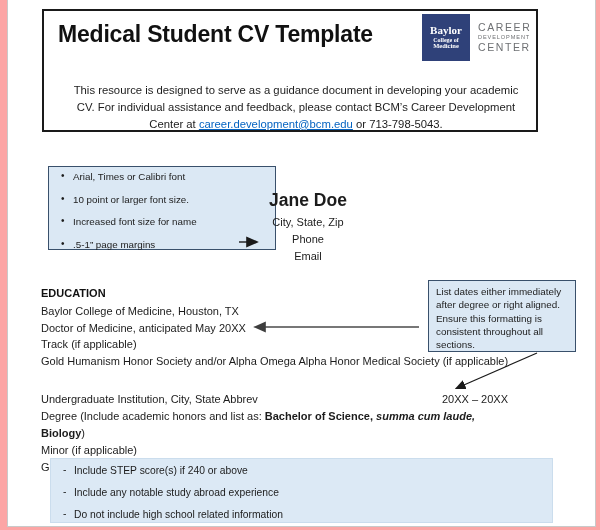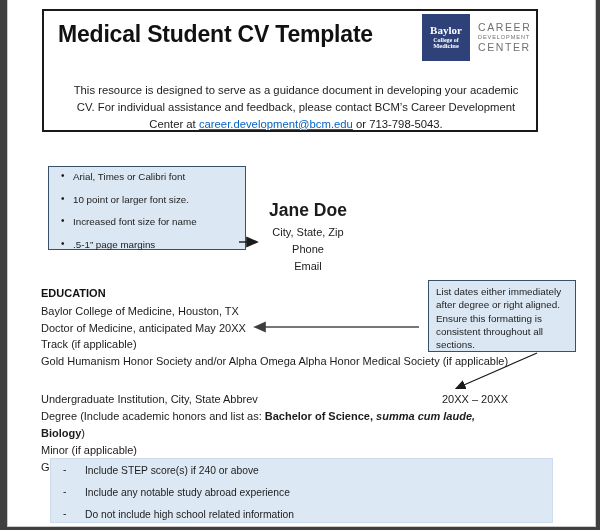--- a/index.html
+++ b/index.html
@@ -1,17 +1,17 @@
 <!DOCTYPE html>
 <html><head>
 <meta charset="utf-8">
 <style>
   * { margin:0; padding:0; box-sizing:border-box; }
   html,body { background:#ffffff; font-family:"Liberation Sans", sans-serif; }
-  .stage { position:relative; width:600px; height:530px; background:#404040; overflow:hidden; }
+  .stage { position:relative; width:600px; height:530px; background:#fca5a5; overflow:hidden; }
 
   .doc-page {
     position:absolute; left:7px; top:0; width:589px; height:527px;
     background:#ffffff;
     border-left:1px solid #c9c9c9; border-right:1px solid #c9c9c9; border-bottom:1px solid #c9c9c9;
   }
 
   
   .header-box {
     position:absolute; left:34px; top:9px; width:496px; height:123px;
@@ -36,48 +36,48 @@
   .career-block .c2 { font-size:5.6px; letter-spacing:0.9px; margin:2px 0; }
   .career-block .c3 { font-size:10.5px; letter-spacing:1.6px; }
 
   .intro { position:absolute; left:13px; top:71px; width:478px; font-size:11.3px; line-height:16.8px; color:#1c1c1c;text-align:center; }
   .intro a, .intro .link { color:#0563c1; text-decoration:underline; cursor:pointer; }
 
   
   .callout {
     position:absolute; background:#dbe8f4; border:1px solid #39506b; color:#1c1c1c;
   }
-  .callout-format { left:40px; top:166px; width:198px; height:84px; padding:4px 0 16px 0; }
+  .callout-format { left:40px; top:166px; width:228px; height:84px; padding:4px 0 16px 0; }
   .callout-format ul { list-style:none; }
   .callout-format li { position:relative; padding-left:24px; font-size:9.8px; margin-bottom:11.5px; }
   .callout-format li::before { content:"•"; position:absolute; left:12px; top:-1px; font-size:10px; }
 
   .callout-dates { left:420px; top:280px; width:148px; height:72px; padding:4px 0 0 7px; font-size:9.9px; line-height:13.3px; }
 
   
-  .contact { position:absolute; left:240px; top:200px; width:120px; text-align:center; color:#1c1c1c; }
+  .contact { position:absolute; left:240px; top:190px; width:120px; text-align:center; color:#1c1c1c; }
   .contact .name { font-size:17.5px; font-weight:bold; margin-bottom:3px; }
   .contact .line { font-size:11px; line-height:17.2px; }
 
   
   .edu-heading { position:absolute; left:33px; top:287px; font-size:11px; font-weight:bold; color:#111; }
   .edu-lines { position:absolute; left:33px; top:303px; width:490px; font-size:11px; line-height:16.6px; color:#1c1c1c; white-space:nowrap; }
 
   .ug-block { position:absolute; left:33px; top:391px; width:467px; font-size:11px; line-height:16.9px; color:#1c1c1c; }
   .ug-line1 { display:flex; justify-content:space-between; }
   .bold { font-weight:bold; }
   .boldital { font-weight:bold; font-style:italic; }
 
   
   .tips-box {
     position:absolute; left:42px; top:458px; width:503px; height:65px;
     background:#dce9f5; border:1px solid #cbdded; padding-top:6px;
   }
   .tips-box ul { list-style:none; }
-  .tips-box li { position:relative; padding-left:34px; font-size:10.3px; color:#1c1c1c; margin-bottom:10.8px; }
+  .tips-box li { position:relative; padding-left:23px; font-size:10.3px; color:#1c1c1c; margin-bottom:10.8px; }
   .tips-box li::before { content:"-"; position:absolute; left:12px; top:-1px; }
 
   .arrows { position:absolute; left:0; top:0; width:600px; height:530px; pointer-events:none; }
 </style>
 </head>
 <body>
 
 <div class="stage">
   <div class="doc-page">
 

